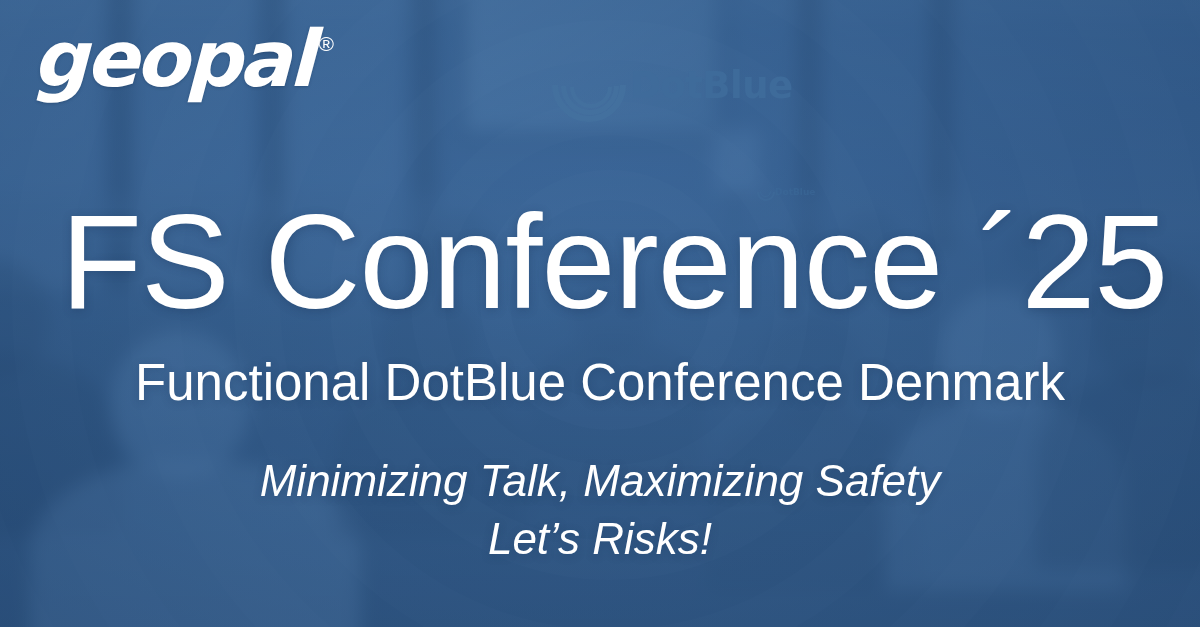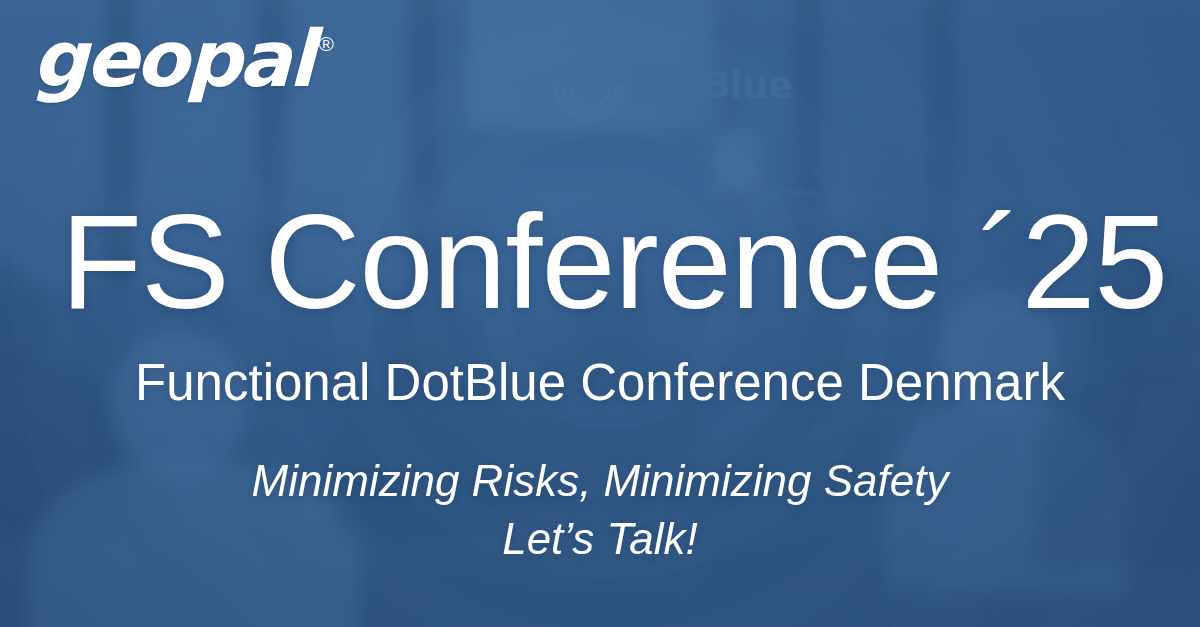--- a/index.html
+++ b/index.html
@@ -179,18 +179,18 @@
 
   <div class="logo">
     <span class="logo-word">geopal</span>
     <span class="logo-r">®</span>
   </div>
 
   <div class="content">
     <div class="headline">FS Conference ´25</div>
     <div class="subtitle">Functional DotBlue Conference Denmark</div>
     <div class="tagline">
-      <div>Minimizing Risks, Minimizing Safety</div>
-      <div>Let’s Talk!</div>
+      <div>Minimizing Talk, Maximizing Safety</div>
+      <div>Let’s Risks!</div>
     </div>
   </div>
 
 </div>
 
 </body></html>

